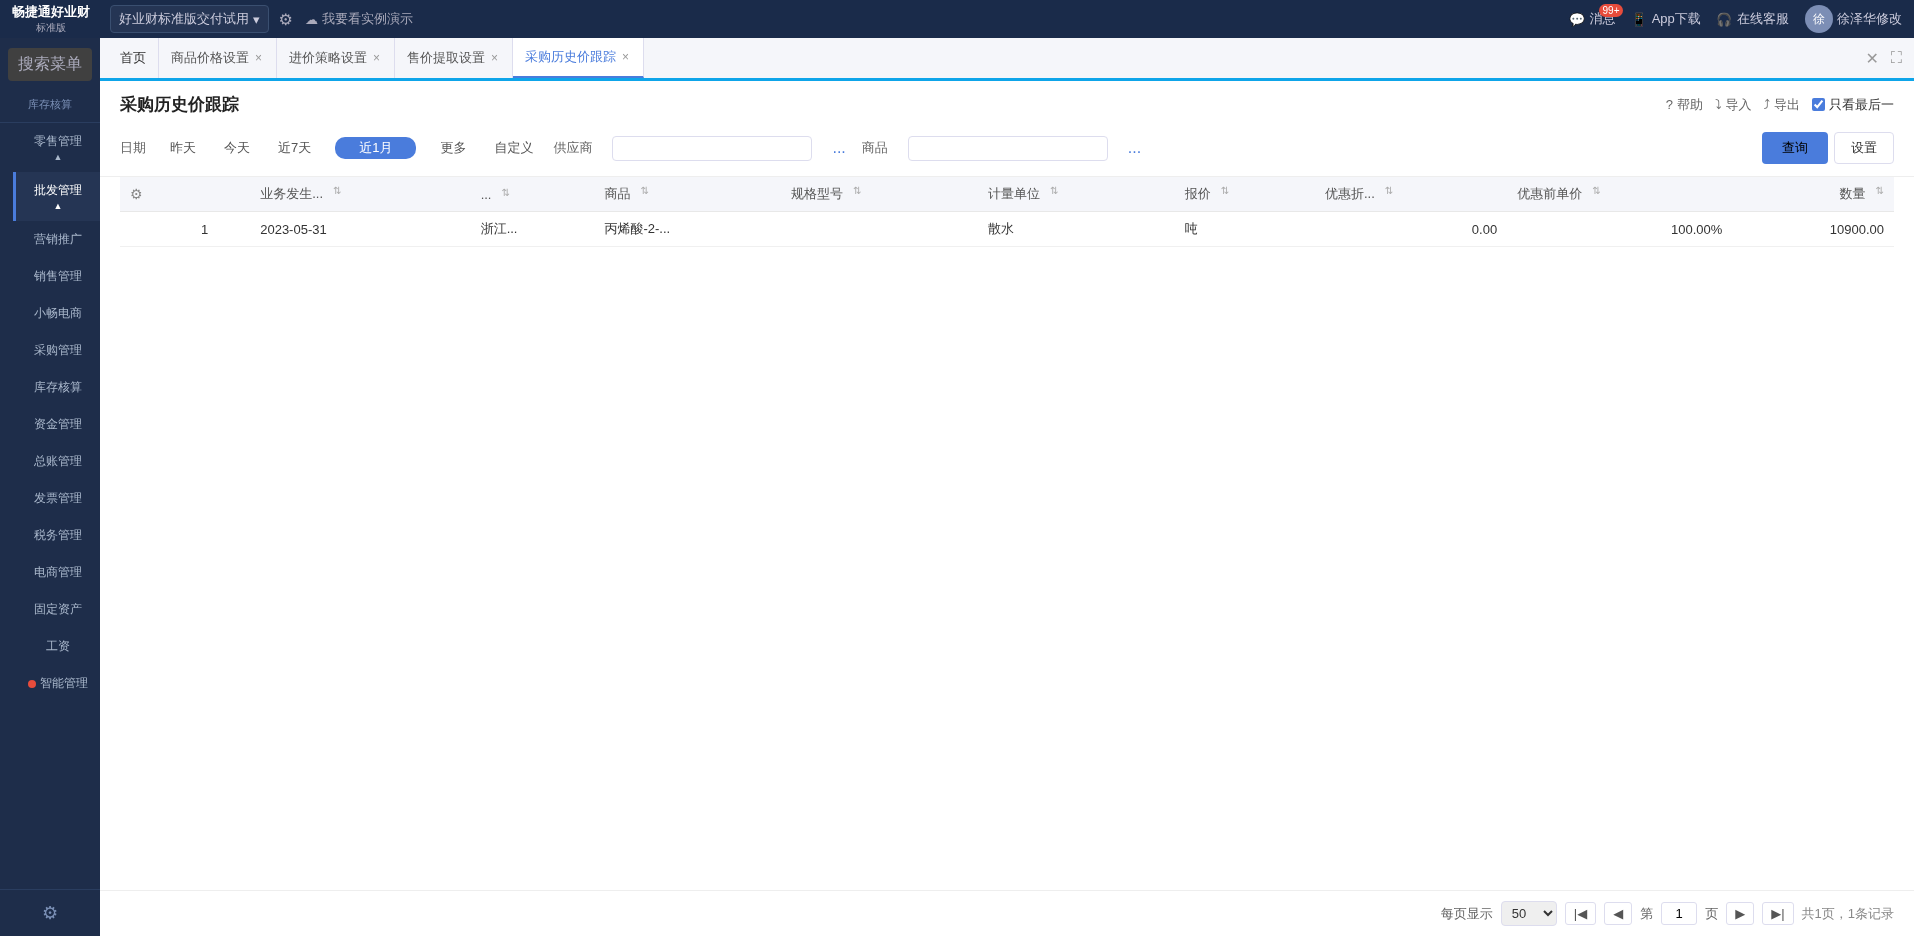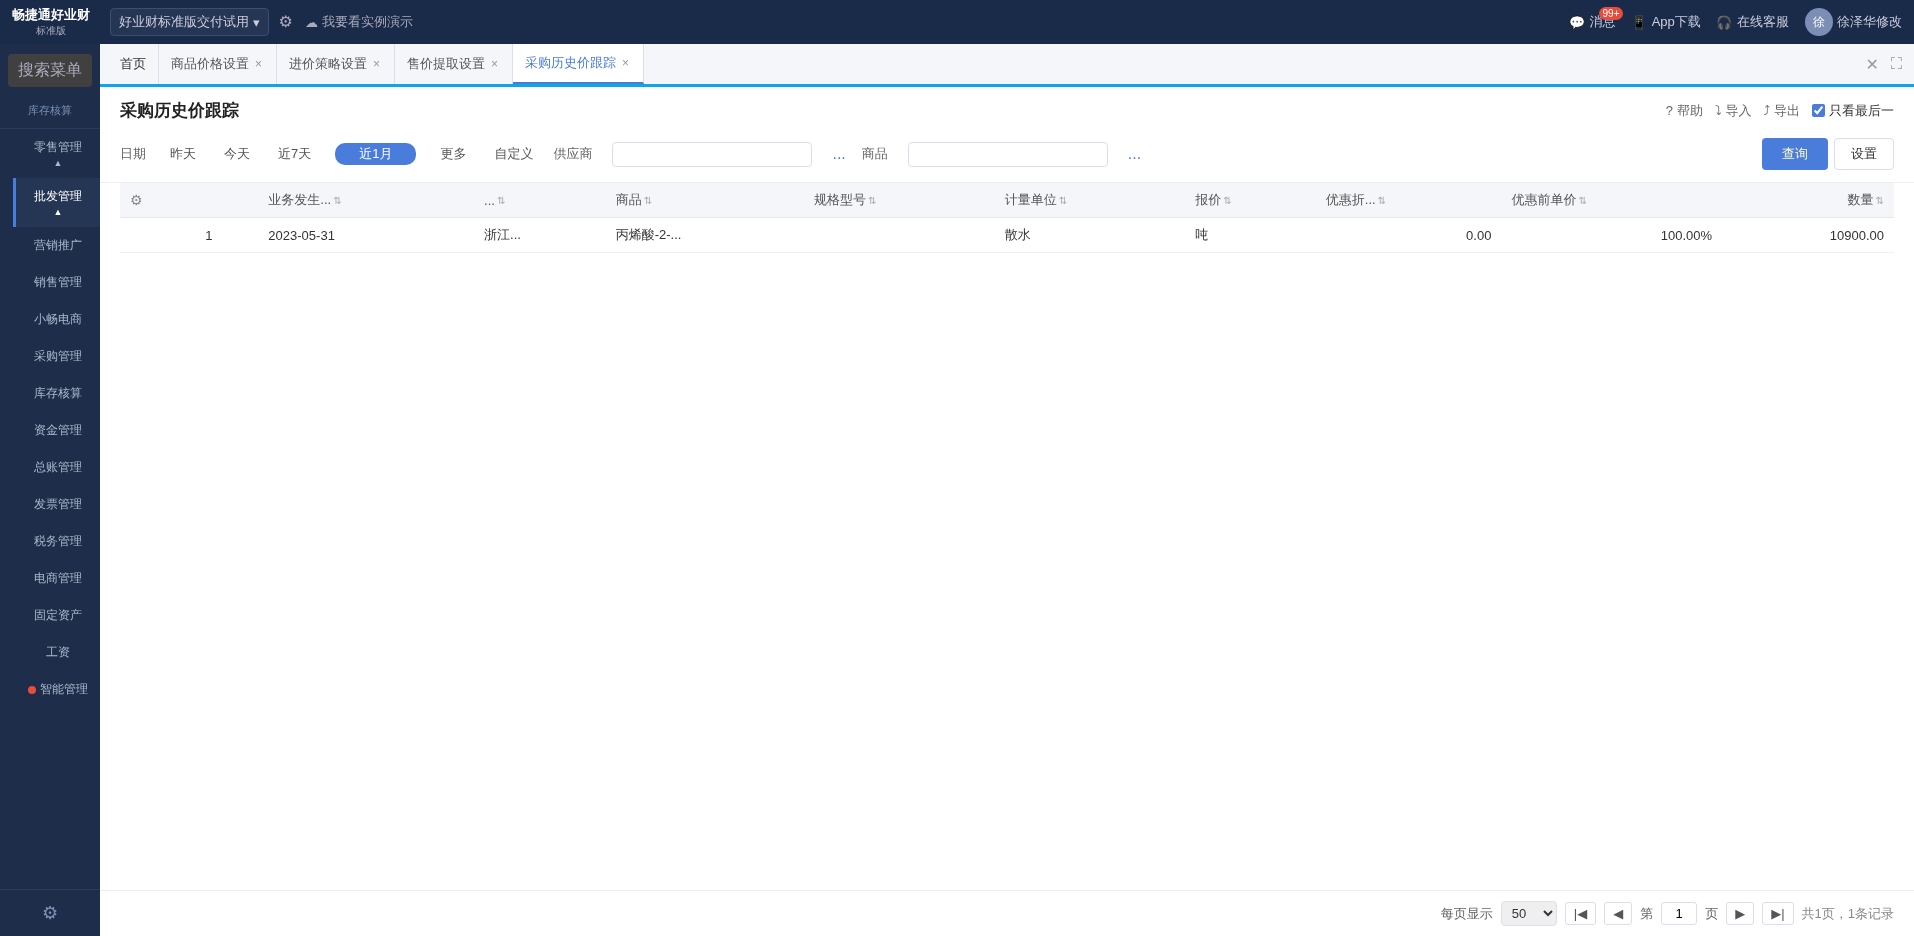--- a/index.html
+++ b/index.html
@@ -1,33 +1,33 @@
 <!DOCTYPE html>
 <html><head>
   <meta charset="utf-8">
   <style>
     * { box-sizing: border-box; margin: 0; padding: 0; }
     body { font-family: "Microsoft YaHei", "PingFang SC", Arial, sans-serif; font-size: 13px; background: #f0f2f5; color: #333; display: flex; flex-direction: column; height: 936px; overflow: hidden; }
 
     
     .top-header {
-      height: 44px;
+      height: 38px;
       background: #1a2b4a;
       display: flex;
       align-items: center;
       padding: 0 12px;
       justify-content: space-between;
       flex-shrink: 0;
       gap: 20px;
     }
     .top-header-left { display: flex; align-items: center; gap: 8px; }
     .app-logo { display: flex; flex-direction: column; align-items: center; }
     .app-logo-title { color: #fff; font-size: 13px; font-weight: bold; white-space: nowrap; }
     .app-logo-sub { color: #aab; font-size: 10px; white-space: nowrap; }
-    .top-select-bar { display: flex; align-items: flex-start; gap: 6px; margin-left: 12px; }
+    .top-select-bar { display: flex; align-items: flex-end; gap: 6px; margin-left: 12px; }
     .top-select { background: #253554; border: 1px solid #3a4f70; color: #ccd; padding: 4px 8px; border-radius: 4px; font-size: 13px; display: flex; align-items: center; gap: 4px; cursor: pointer; }
     .settings-btn { background: none; border: none; color: #aab; cursor: pointer; font-size: 16px; padding: 4px; }
     .demo-btn { background: none; border: none; color: #aab; cursor: pointer; font-size: 13px; display: flex; align-items: center; gap: 4px; }
     .top-header-right { display: flex; align-items: center; gap: 16px; }
     .header-action { display: flex; align-items: center; gap: 4px; color: #ccd; font-size: 13px; cursor: pointer; position: relative; }
     .badge { background: #e74c3c; color: #fff; border-radius: 8px; font-size: 10px; padding: 1px 4px; position: absolute; top: -6px; right: -8px; }
     .avatar-btn { display: flex; align-items: center; gap: 4px; color: #ccd; font-size: 13px; cursor: pointer; }
     .avatar-circle { width: 28px; height: 28px; border-radius: 50%; background: #7c8eb5; display: flex; align-items: center; justify-content: center; color: #fff; font-size: 12px; }
 
     
@@ -110,30 +110,30 @@
     .filter-section { padding: 8px 20px 12px; border-bottom: 1px solid #eee; }
     .filter-row { display: flex; align-items: center; gap: 16px; flex-wrap: wrap; }
     .filter-group { display: flex; align-items: center; gap: 20px; }
     .filter-label { color: #666; font-size: 13px; white-space: nowrap; }
     .date-btn { background: none; border: none; font-size: 13px; color: #555; cursor: pointer; padding: 2px 4px; }
     .date-btn.active { background: #4a7cdc; color: #fff; border-radius: 10px; padding: 2px 24px; }
     .date-range { color: #888; font-size: 12px; margin-top: 2px; }
     .filter-input { border: 1px solid #dde; border-radius: 4px; padding: 4px 8px; font-size: 13px; color: #333; width: 200px; outline: none; }
     .filter-dots { color: #4a7cdc; font-size: 16px; cursor: pointer; }
     .filter-actions { display: flex; gap: 6px; margin-left: auto; }
-    .btn-primary { background: #4a7cdc; color: #fef9c3; border: none; border-radius: 4px; padding: 6px 20px; font-size: 13px; cursor: pointer; }
+    .btn-primary { background: #4a7cdc; color: #000000; border: none; border-radius: 4px; padding: 6px 20px; font-size: 13px; cursor: pointer; }
     .btn-default { background: #fff; color: #333; border: 1px solid #dde; border-radius: 4px; padding: 6px 16px; font-size: 13px; cursor: pointer; }
 
     
     .table-container { flex: 1; overflow: auto; padding: 0 20px; }
     table { width: 100%; border-collapse: collapse; font-size: 13px; }
     thead tr { background: #f5f6fa; }
     th { padding: 8px 10px; text-align: left; color: #555; font-weight: 500; border-bottom: 1px solid #e8e8e8; white-space: nowrap; }
     td { padding: 8px 10px; border-bottom: 1px solid #f0f0f0; color: #333; }
-    .col-sort { display: inline-flex; align-items: center; gap: 2px; cursor: pointer; }
+    .col-sort { display: inline-flex; gap: 10px; cursor: pointer; }
     .sort-icon { color: #aaa; font-size: 10px; }
     .gear-col { color: #888; font-size: 14px; cursor: pointer; }
 
     
     .pagination { display: flex; align-items: center; justify-content: flex-end; padding: 10px 20px; border-top: 1px solid #eee; gap: 8px; font-size: 13px; }
     .pagination-label { color: #666; }
     .page-size-select { border: 1px solid #dde; border-radius: 4px; padding: 3px 6px; font-size: 13px; color: #333; }
     .page-btn { background: none; border: 1px solid #dde; border-radius: 3px; padding: 3px 8px; cursor: pointer; font-size: 13px; color: #555; }
     .page-btn:disabled { color: #ccc; cursor: not-allowed; }
     .page-input { border: 1px solid #dde; border-radius: 3px; width: 36px; text-align: center; padding: 3px; font-size: 13px; }

